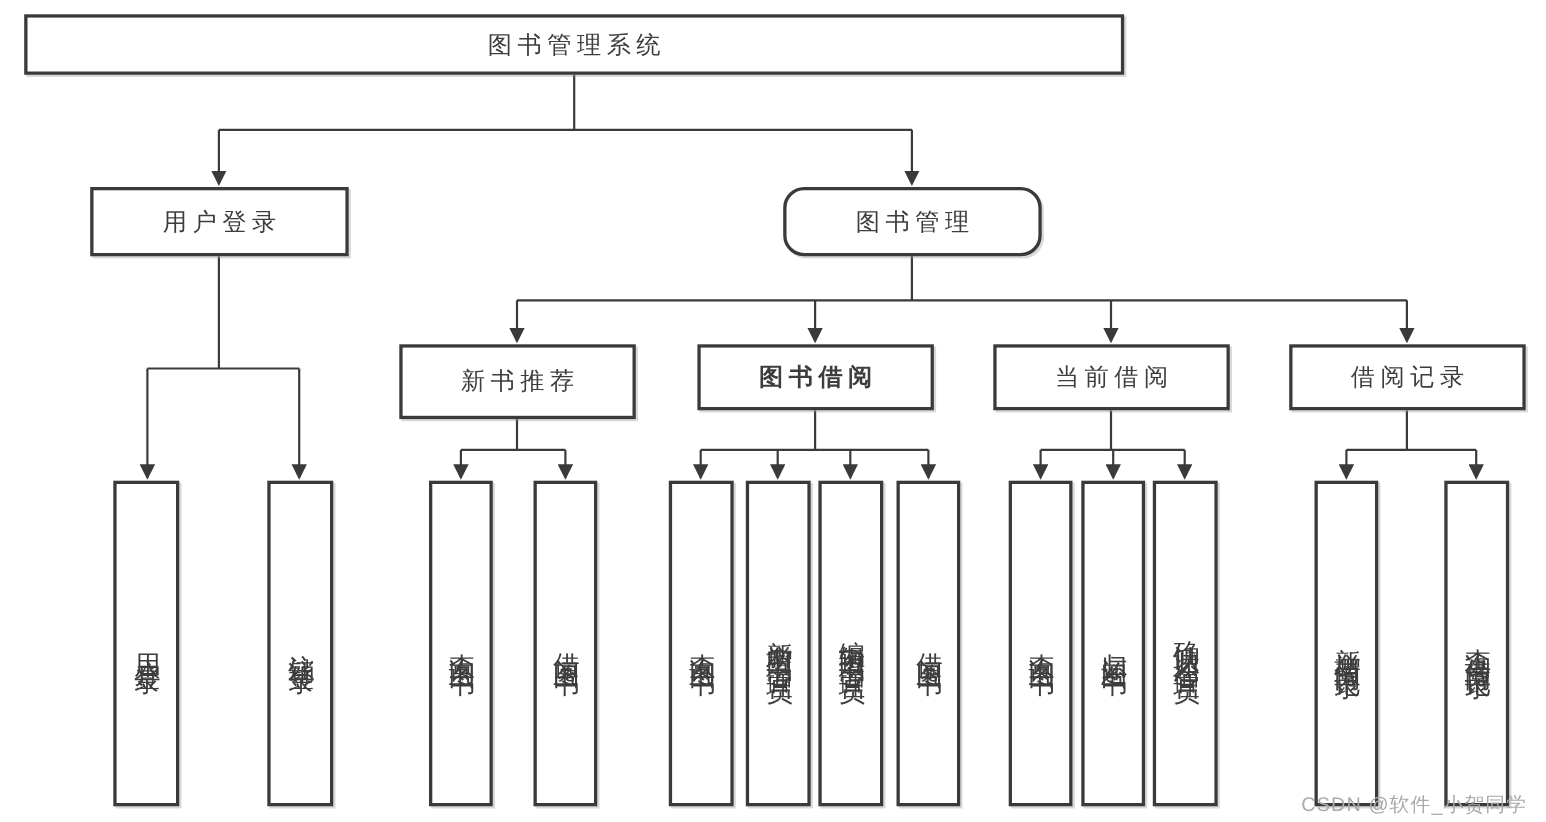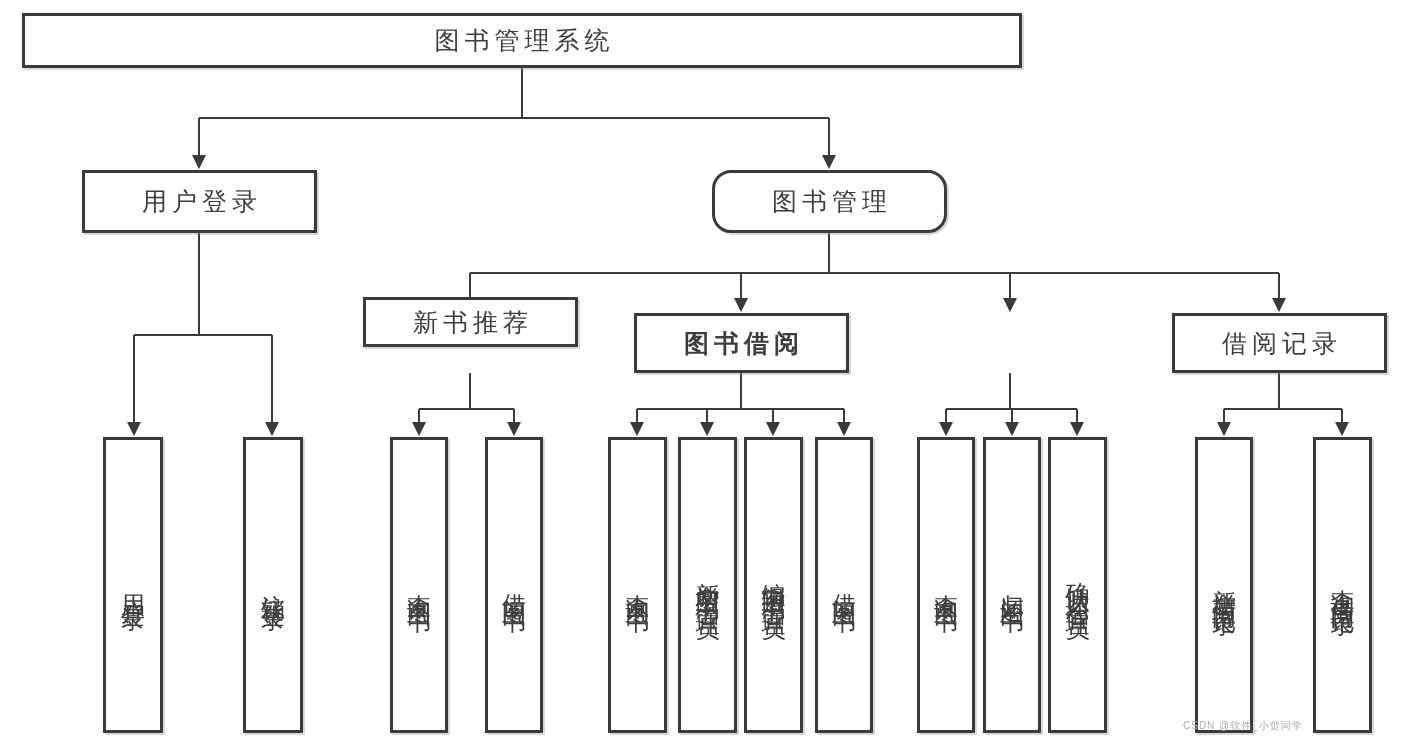--- a/index.html
+++ b/index.html
@@ -37,38 +37,38 @@
   .node {
     position: absolute;
     box-sizing: border-box;
     background: var(--bg);
     border: 3px solid var(--line);
     box-shadow: 2px 2px 0 rgba(145,145,145,0.35);
     display: flex;
     align-items: center;
     justify-content: center;
     color: var(--text);
-    font-size: 25px;
+    font-size: 22px;
     letter-spacing: 5px;
     text-indent: 5px;
     white-space: nowrap;
   }
   .node.leaf {
     writing-mode: vertical-lr;
     text-orientation: mixed;
     font-size: 24px;
     letter-spacing: 5px;
     text-indent: 0;
     white-space: normal;
   }
   .watermark {
     position: absolute;
     left: 1183px;
     top: 719px;
-    font-size: 10px;
+    font-size: 18px;
     letter-spacing: 1px;
     color: var(--watermark);
     white-space: nowrap;
   }
 </style>
 </head>
 <body>
 
 <div class="canvas">
 
@@ -113,22 +113,23 @@
 
     <path class="ln" marker-end="url(#arrow)" d="M1224 409 V434"></path>
     <path class="ln" marker-end="url(#arrow)" d="M1342 409 V434"></path>
   </svg>
 
   <div class="node" style="left:22px; top:13px; width:1000px; height:55px;">图书管理系统</div>
 
   <div class="node" style="left:82px; top:170px; width:235px; height:63px;">用户登录</div>
   <div class="node" style="left:712px; top:170px; width:235px; height:63px;border-radius:19px;">图书管理</div>
 
-  <div class="node" style="left:363px; top:297px; width:215px; height:50px;">新书推荐</div>
+  <div class="node" style="left:363px; top:313px; width:215px; height:68px;">新书推荐</div>
   <div class="node" style="left:634px; top:313px; width:215px; height:60px;font-weight:bold;">图书借阅</div>
+  <div class="node" style="left:903px; top:313px; width:215px; height:60px;">当前借阅</div>
   <div class="node" style="left:1172px; top:313px; width:215px; height:60px;">借阅记录</div>
 
   <div class="node leaf" style="left:103px; top:437px; width:60px; height:296px;">用户登录</div>
   <div class="node leaf" style="left:243px; top:437px; width:60px; height:296px;">注销登录</div>
 
   <div class="node leaf" style="left:390px; top:437px; width:58px; height:296px;">查询图书</div>
   <div class="node leaf" style="left:485px; top:437px; width:58px; height:296px;">借阅图书</div>
 
   <div class="node leaf" style="left:608px; top:437px; width:59px; height:296px;">查询图书</div>
   <div class="node leaf" style="left:678px; top:437px; width:59px; height:296px;">新增图书（管理员）</div>

